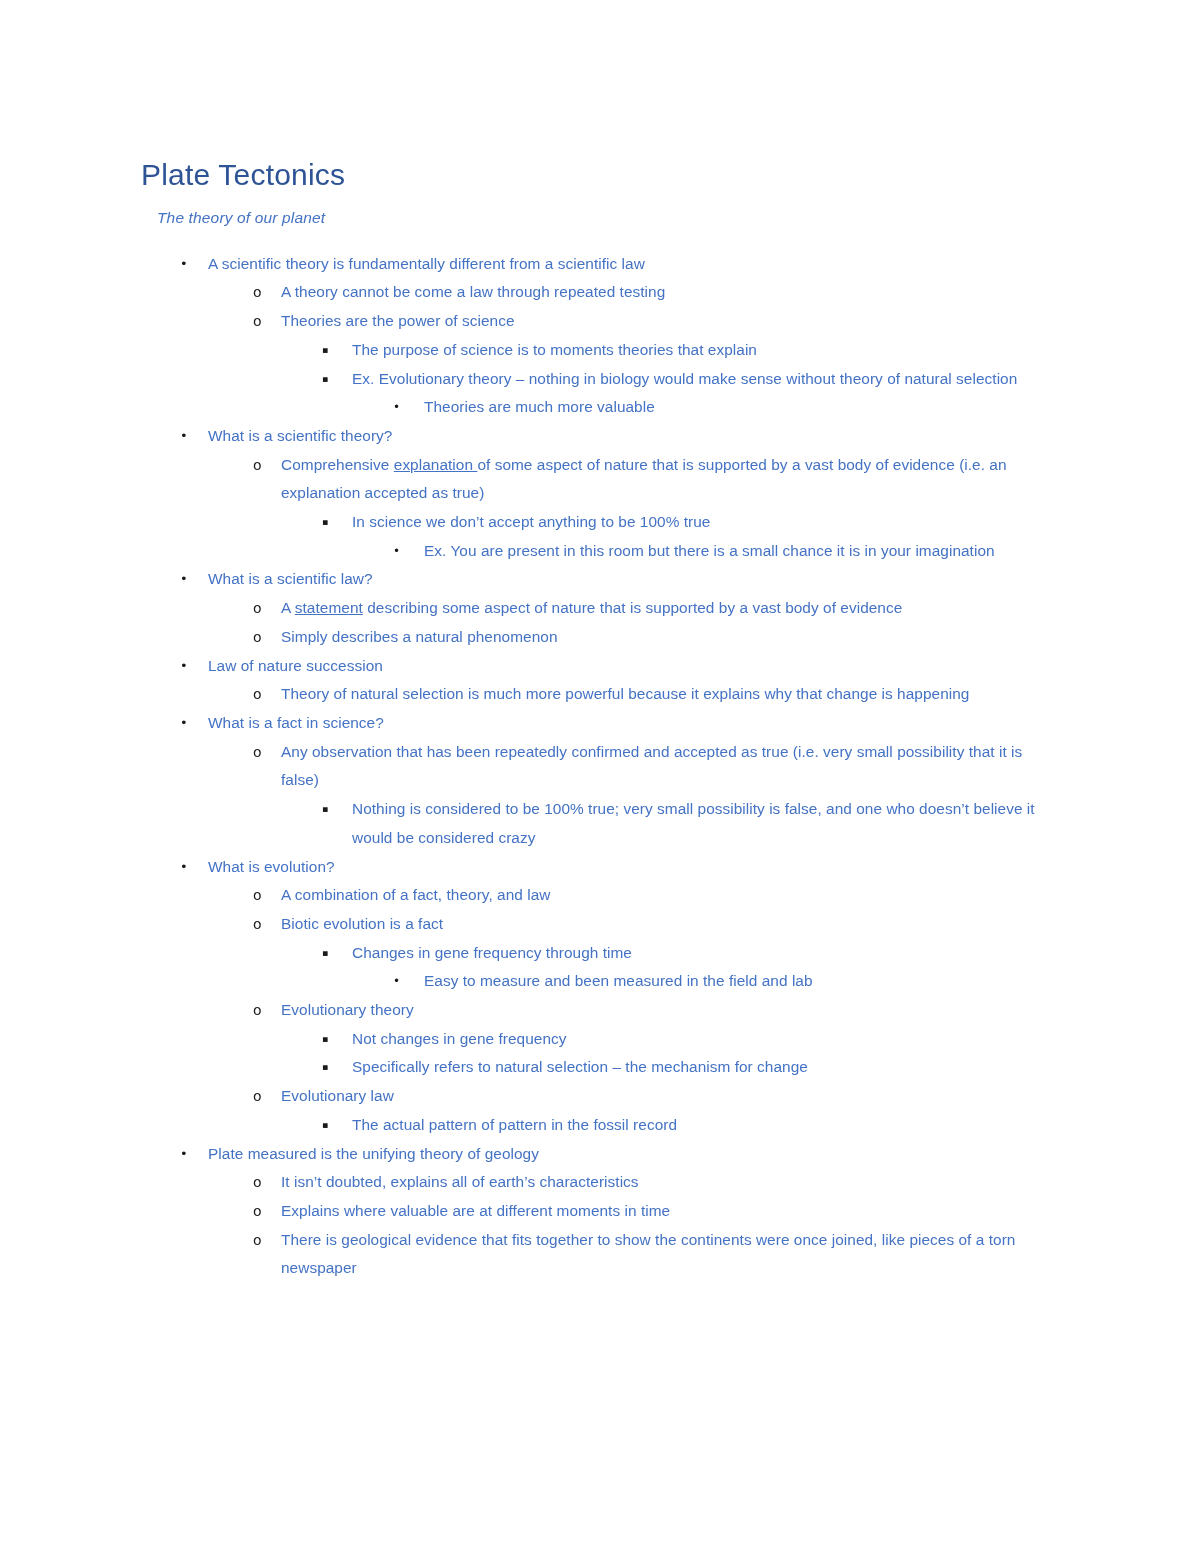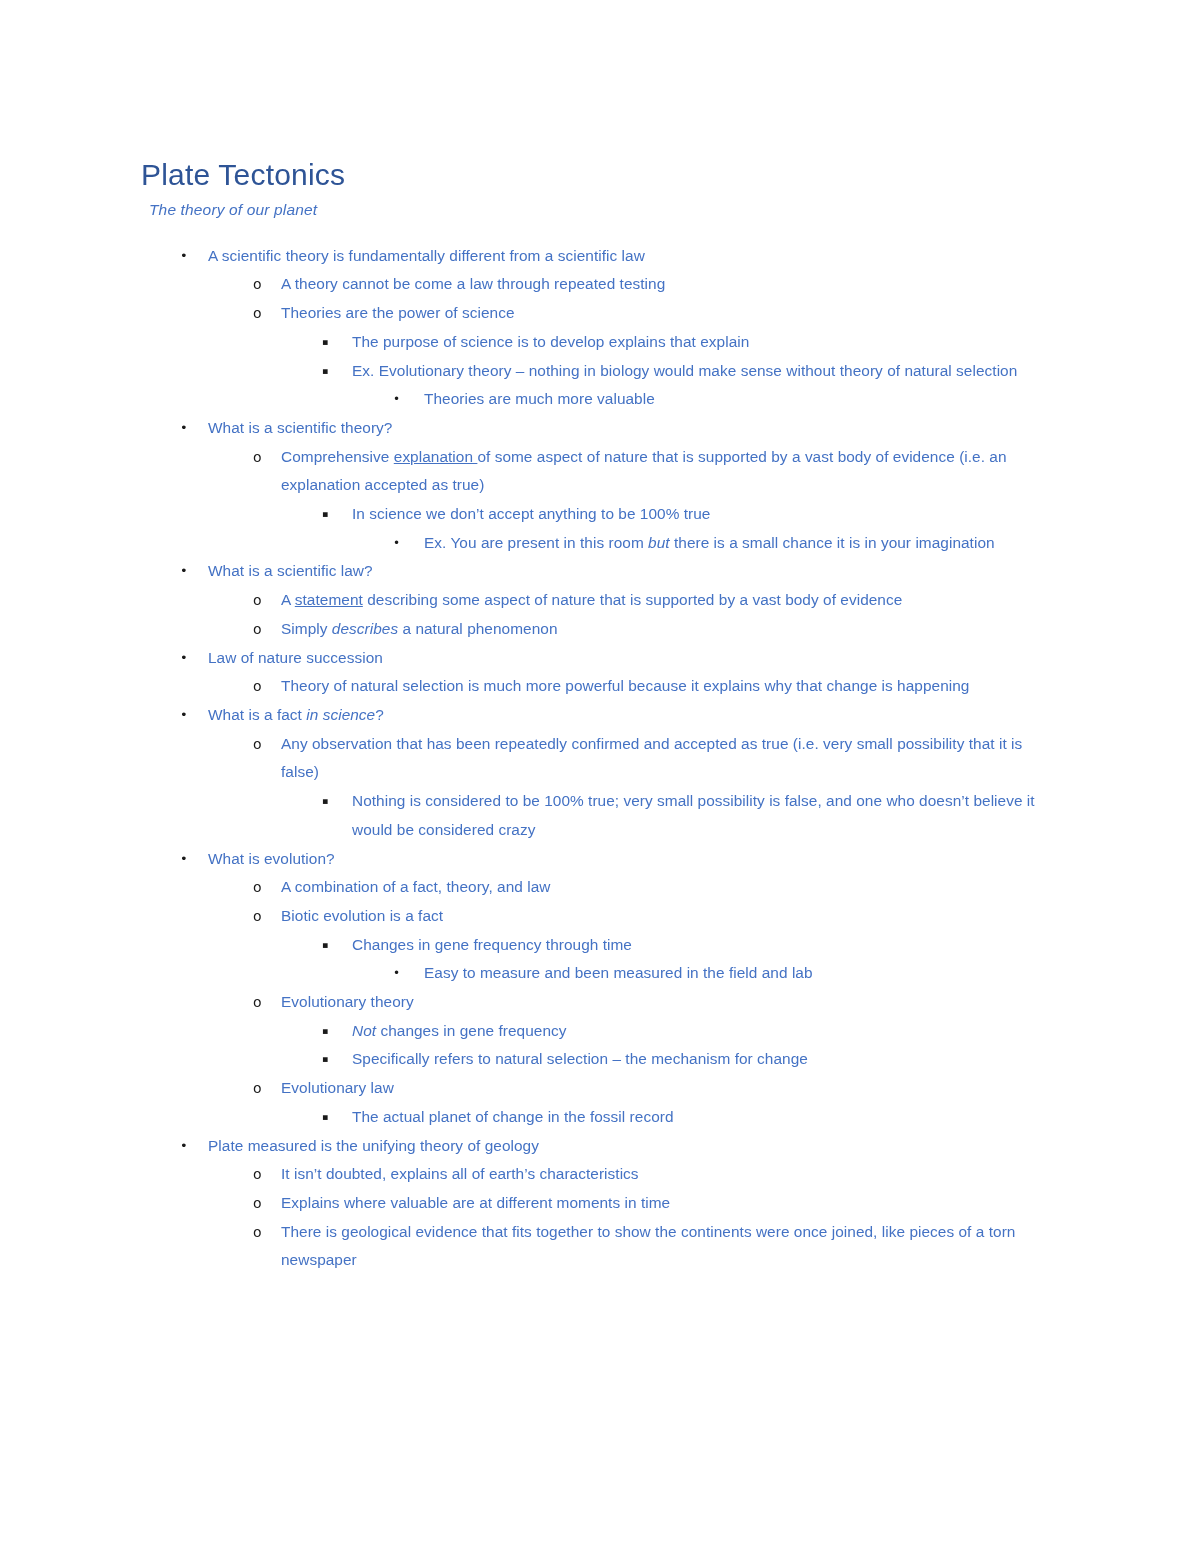--- a/index.html
+++ b/index.html
@@ -38,21 +38,21 @@
     line-height: 1.12;
     margin: 0 0 2px 0;
   }
   .doc-subtitle {
     font-size: 15.5px;
     font-style: italic;
     font-weight: 400;
     color: #4472C4;
     letter-spacing: 0.15px;
     line-height: 1.3;
-    margin: 8px;
+    margin: 16px;
   }
 
   
   .outline {
     margin-top: 22px;
   }
   .li {
     position: relative;
     color: #4472C4;
     font-size: 15.4px;
@@ -80,21 +80,21 @@
   .lvl2 { margin-left: 140px; }
   .lvl2 .marker { left: -28px; font-size: 14px; line-height: 28.7px; }
   
   .lvl3 { margin-left: 211px; }
   .lvl3 .marker { left: -30px; font-size: 9.5px; line-height: 28.7px; }
   
   .lvl4 { margin-left: 283px; }
   .lvl4 .marker { left: -31px; font-size: 12px; line-height: 28.7px; }
 
   .u { text-decoration: underline; text-align: center; }
-  .i { font-style: italic; }
+  .i { }
 </style>
 </head>
 <body>
 
 <div class="page">
   <div class="doc-body">
 
     <h1 class="doc-title">Plate Tectonics</h1>
 
     <p class="doc-subtitle">The theory of our planet</p>
@@ -107,21 +107,21 @@
         <div class="li lvl2">
           <span class="marker">o</span>
           <span class="txt">A theory cannot be come a law through repeated testing</span>
         </div>
         <div class="li lvl2">
           <span class="marker">o</span>
           <span class="txt">Theories are the power of science</span>
         </div>
         <div class="li lvl3">
           <span class="marker">▪</span>
-          <span class="txt">The purpose of science is to develop explains that explain</span>
+          <span class="txt">The purpose of science is to moments theories that explain</span>
         </div>
         <div class="li lvl3">
           <span class="marker">▪</span>
           <span class="txt">Ex. Evolutionary theory – nothing in biology would make sense without theory of natural selection</span>
         </div>
         <div class="li lvl4">
           <span class="marker">•</span>
           <span class="txt">Theories are much more valuable</span>
         </div>
         <div class="li lvl1">
@@ -203,21 +203,21 @@
         <div class="li lvl3">
           <span class="marker">▪</span>
           <span class="txt">Specifically refers to natural selection – the mechanism for change</span>
         </div>
         <div class="li lvl2">
           <span class="marker">o</span>
           <span class="txt">Evolutionary law</span>
         </div>
         <div class="li lvl3">
           <span class="marker">▪</span>
-          <span class="txt">The actual planet of change in the fossil record</span>
+          <span class="txt">The actual pattern of pattern in the fossil record</span>
         </div>
         <div class="li lvl1">
           <span class="marker">•</span>
           <span class="txt">Plate measured is the unifying theory of geology</span>
         </div>
         <div class="li lvl2">
           <span class="marker">o</span>
           <span class="txt">It isn’t doubted, explains all of earth’s characteristics</span>
         </div>
         <div class="li lvl2">

